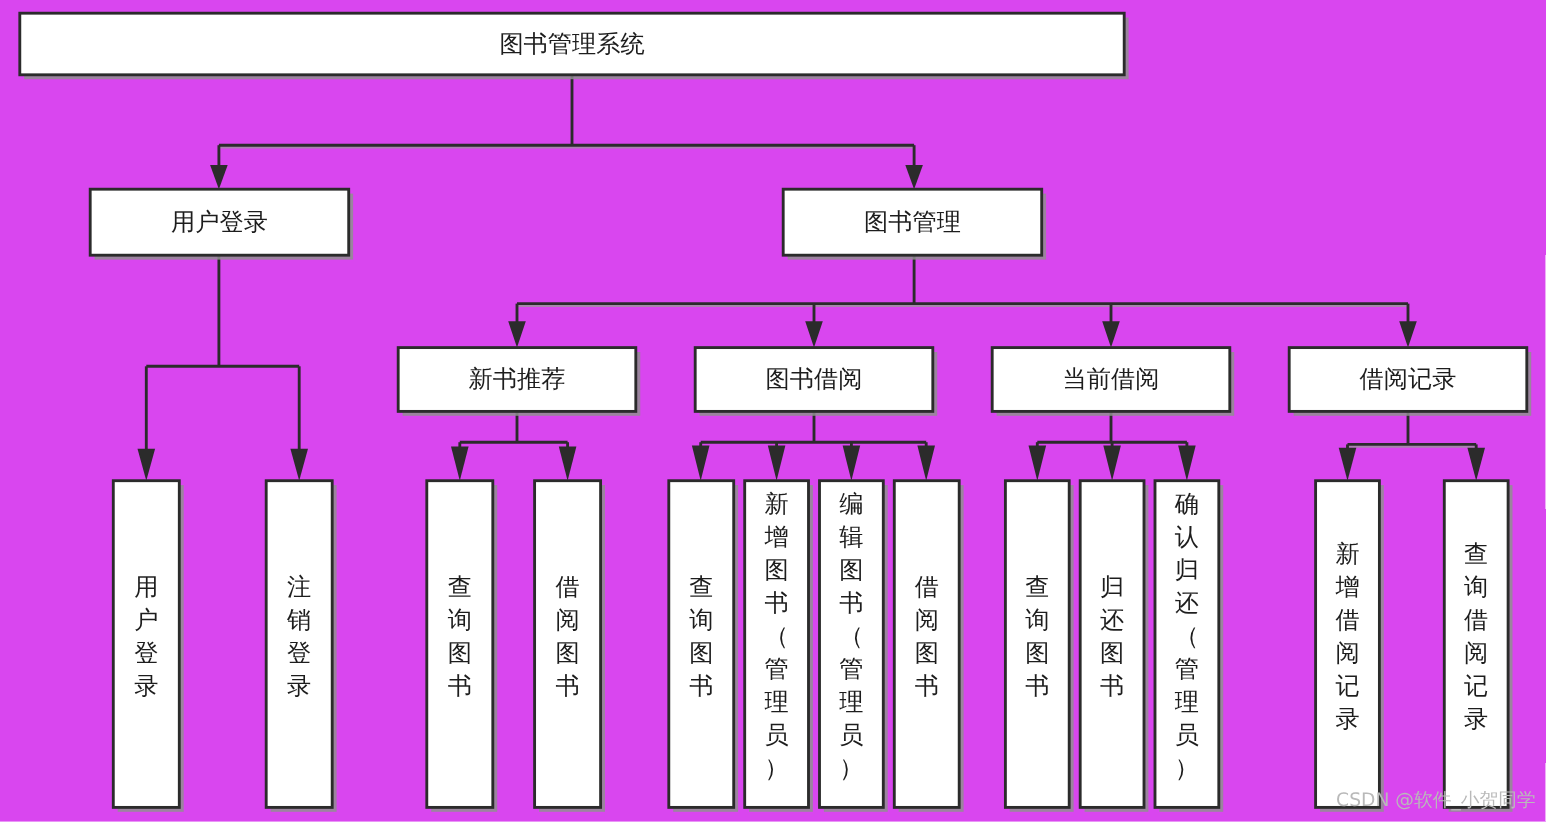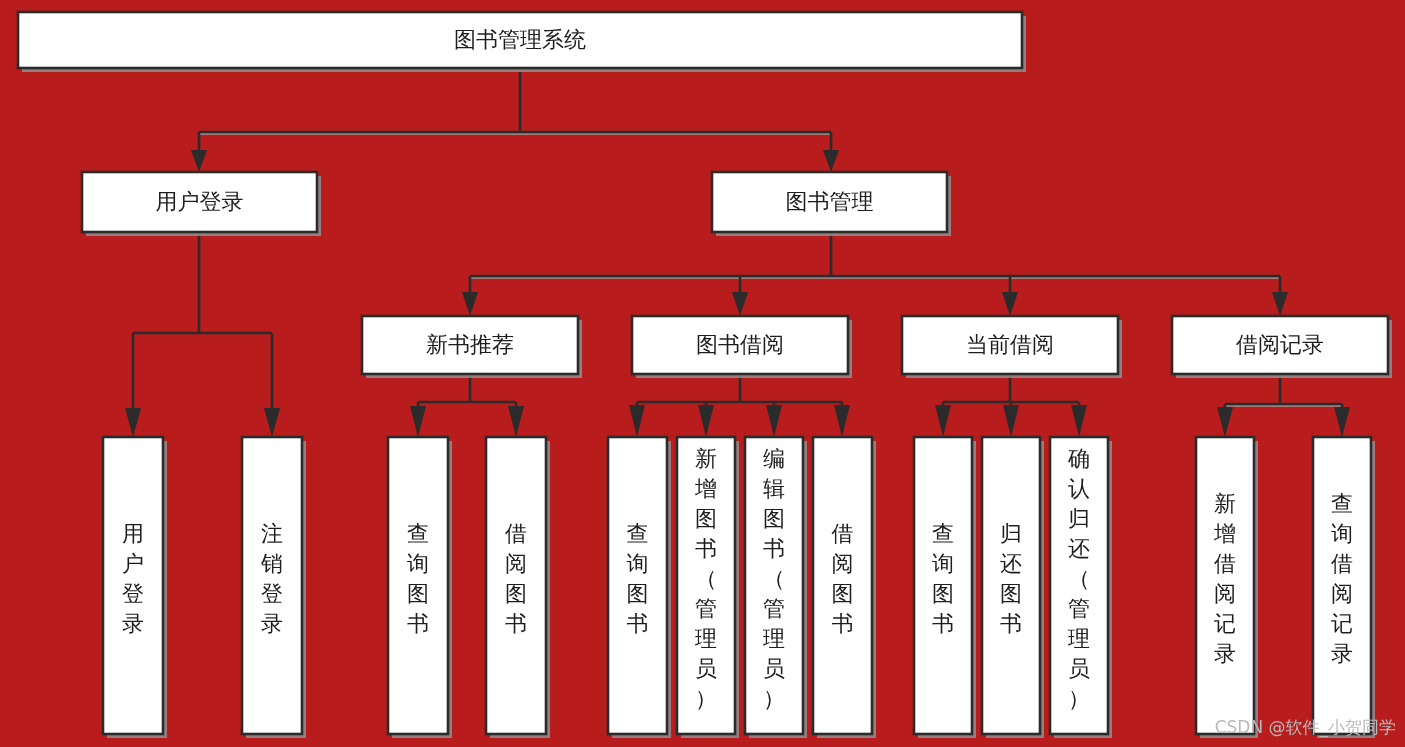--- a/index.html
+++ b/index.html
@@ -7,21 +7,21 @@
     padding: 0;
     background: #ffffff;
   }
   body {
     font-family: "DejaVu Sans", "Liberation Sans", sans-serif;
   }
   #diagram-root {
     position: relative;
     width: 1405px;
     height: 747px;
-    background: #b91c1c;
+    background: #d946ef;
     overflow: hidden;
   }
   svg.canvas {
     position: absolute;
     left: 0;
     top: 0;
     width: 1405px;
     height: 747px;
     display: block;
   }

